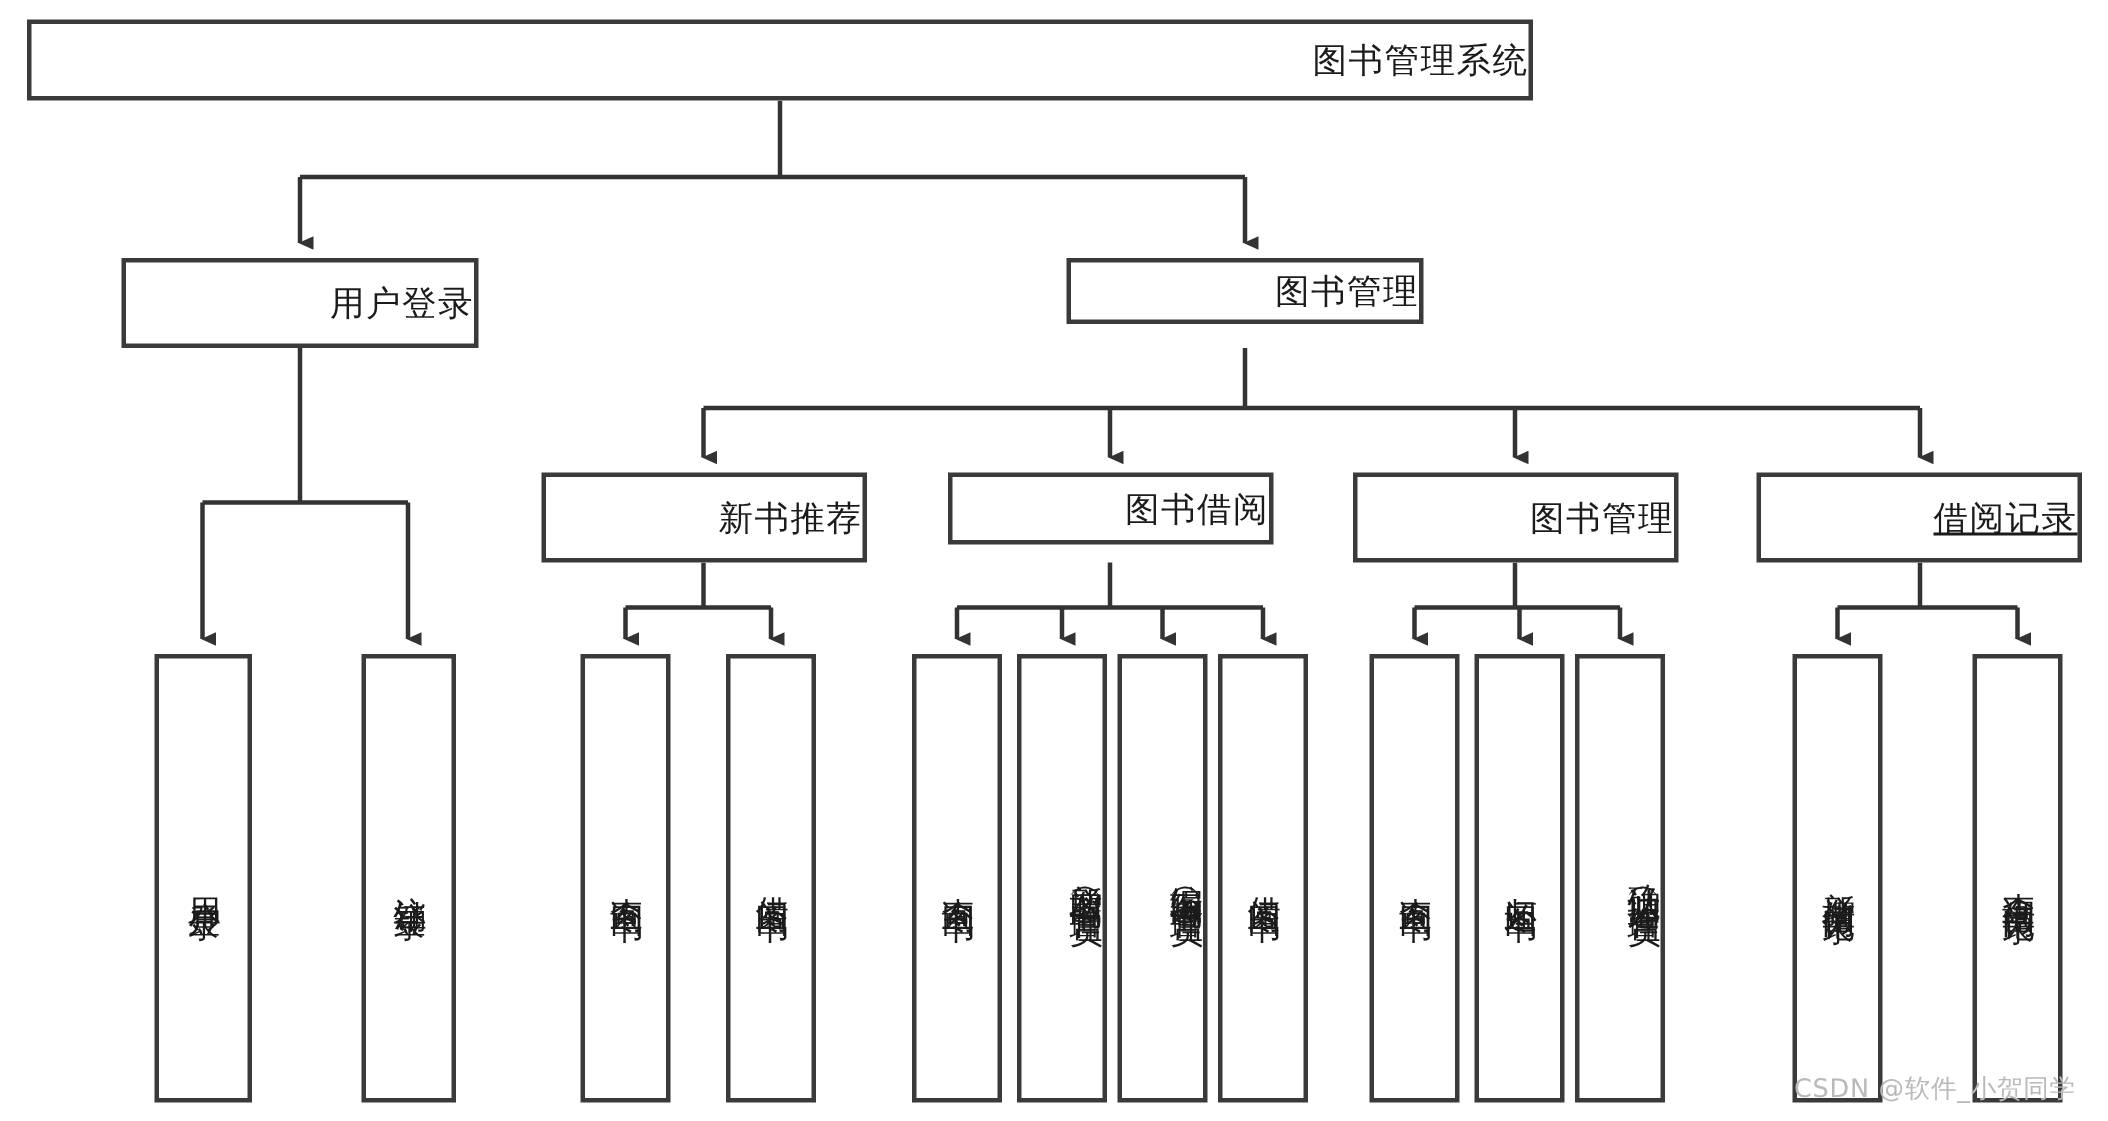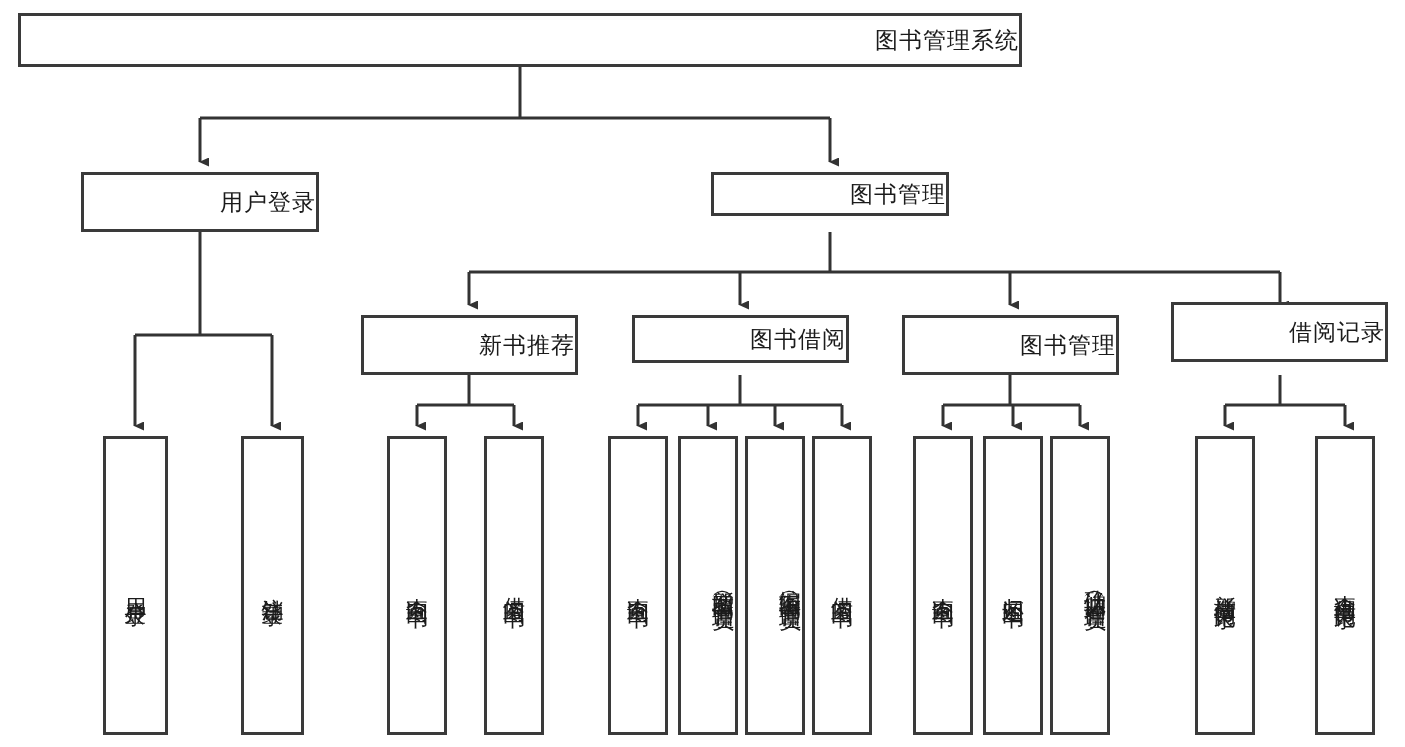--- a/index.html
+++ b/index.html
@@ -134,21 +134,21 @@
 
   <div class="node horiz" style="left:361px; top:315px; width:217px; height:60px;padding-left:48px;">
     <span class="node-label">新书推荐</span>
   </div>
   <div class="node horiz" style="left:632px; top:315px; width:217px; height:48px;">
     <span class="node-label">图书借阅</span>
   </div>
   <div class="node horiz" style="left:902px; top:315px; width:217px; height:60px;">
     <span class="node-label">图书管理</span>
   </div>
-  <div class="node horiz" style="left:1171px; top:302px; width:217px; height:60px;">
+  <div class="node horiz" style="left:1171px; top:315px; width:217px; height:60px;text-decoration:underline;">
     <span class="node-label">借阅记录</span>
   </div>
 
   <div class="node vert centered" style="left:103px; top:436px; width:65px; height:299px;">
     <span class="node-label">用户登录</span>
   </div>
   <div class="node vert centered" style="left:241px; top:436px; width:63px; height:299px;">
     <span class="node-label">注销登录</span>
   </div>
 
@@ -182,14 +182,15 @@
     <span class="node-label">确认归还（管理员）</span>
   </div>
 
   <div class="node vert centered" style="left:1195px; top:436px; width:60px; height:299px;">
     <span class="node-label">新增借阅记录</span>
   </div>
   <div class="node vert centered" style="left:1315px; top:436px; width:60px; height:299px;">
     <span class="node-label">查询借阅记录</span>
   </div>
 
+  <div class="watermark" style="left:1196px; top:714px;">CSDN @软件_小贺同学</div>
 
 </div>
 
 </body></html>

